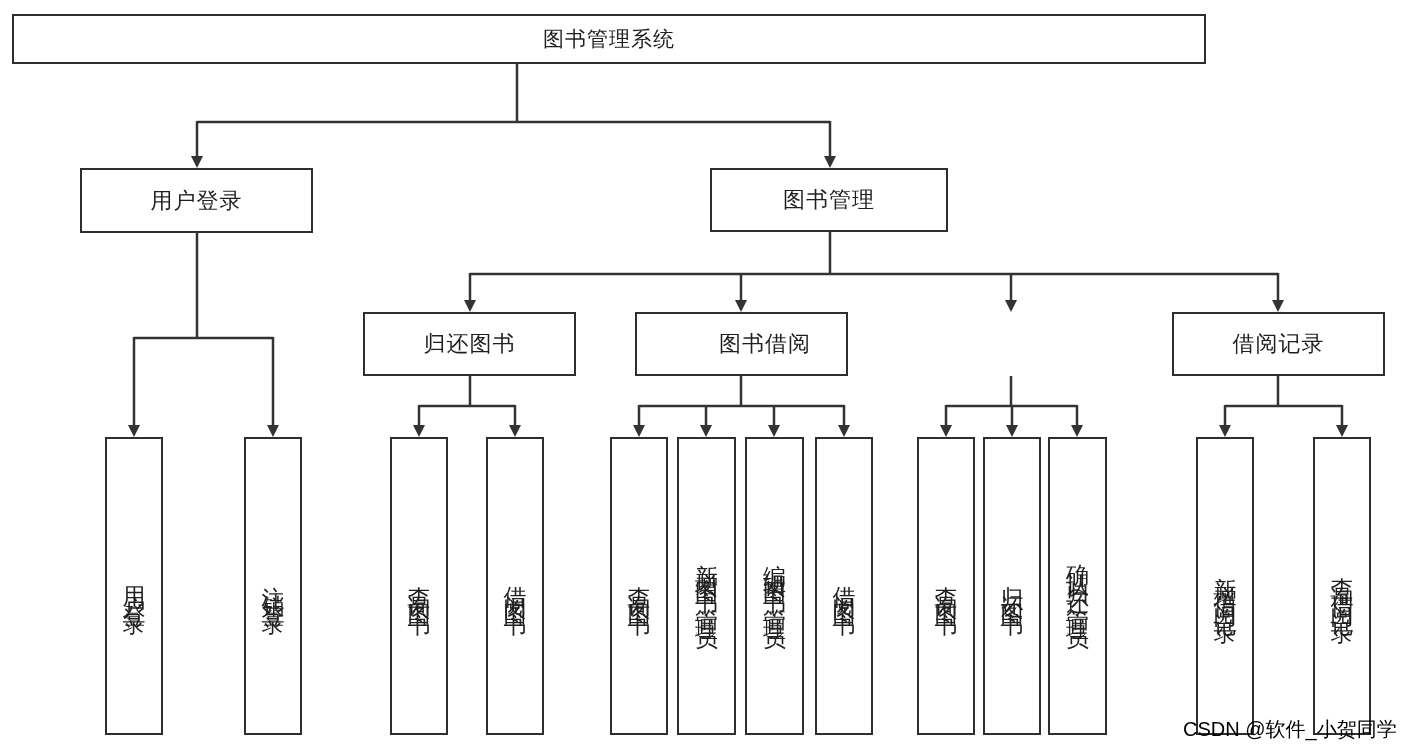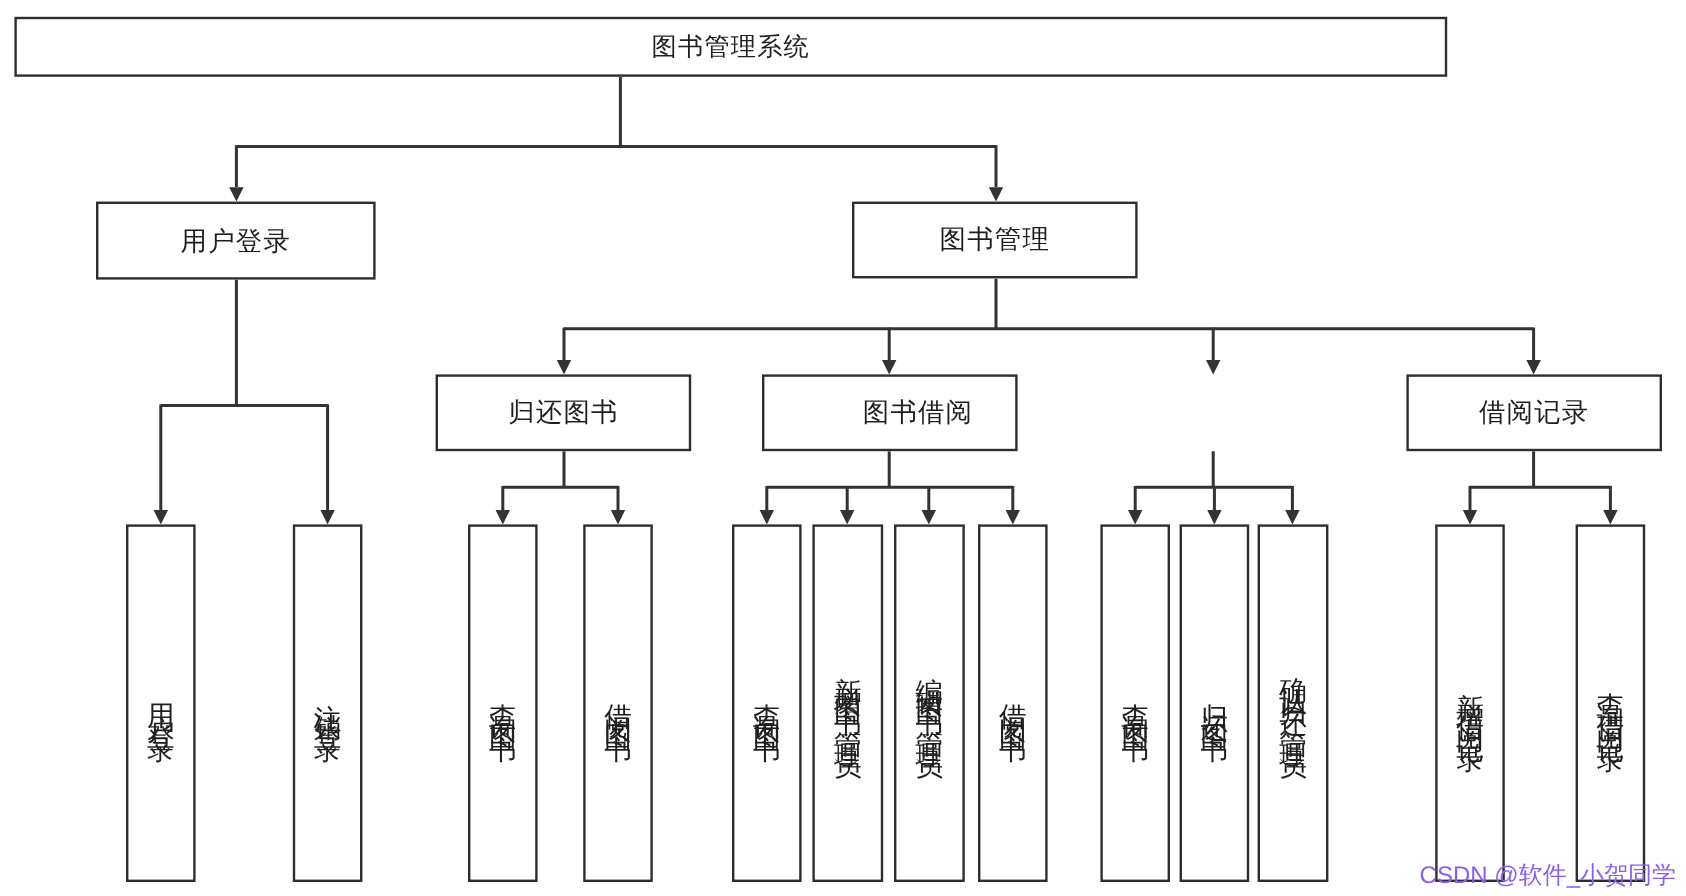--- a/index.html
+++ b/index.html
@@ -39,21 +39,21 @@
     text-orientation: mixed;
     font-size: 23px;
     letter-spacing: 9px;
     line-height: 1;
   }
   .watermark {
     position: absolute;
     left: 1183px;
     top: 716px;
     font-size: 20px;
-    color: #8b5cf6;
+    color: #000000;
     z-index: 5;
     white-space: nowrap;
   }
   .cline { stroke: #333333; stroke-width: 2.5; fill: none; }
   .arrowshaft { stroke: #333333; stroke-width: 2.5; }
 </style>
 </head>
 <body>
 
 <div class="canvas">

